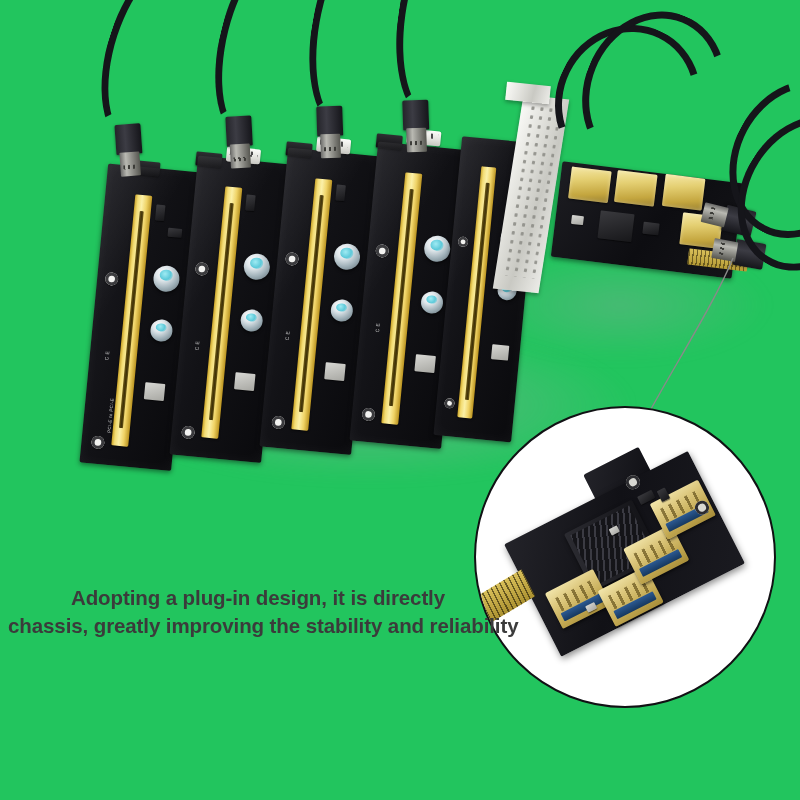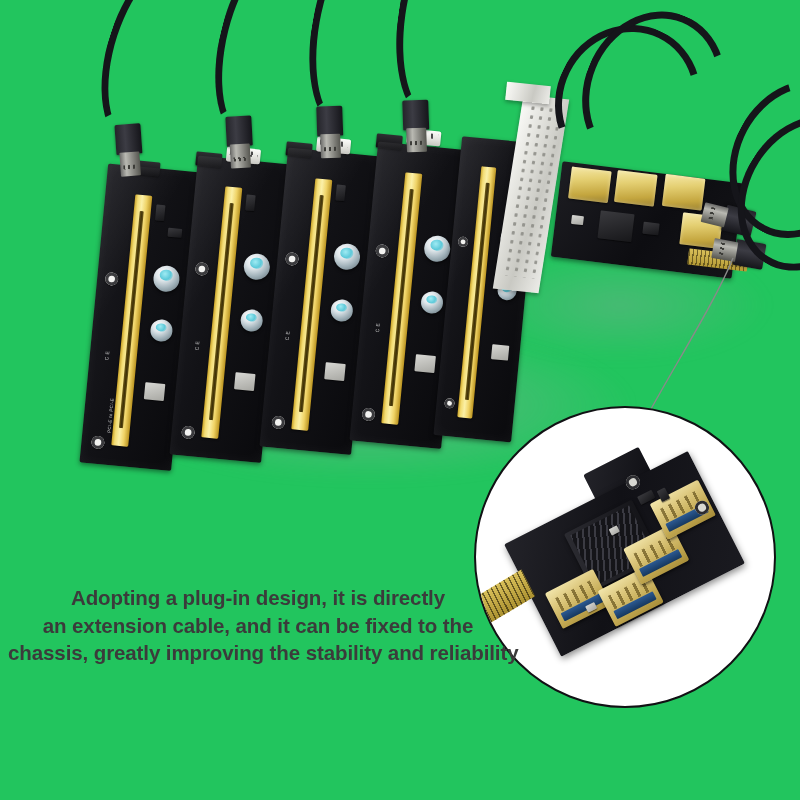--- a/index.html
+++ b/index.html
@@ -498,17 +498,16 @@
         <div class="smd" style="left:160px; top:22px; width:9px; height:12px;"></div>
         <div class="smd light" style="left:44px; top:92px; width:10px; height:7px;"></div>
         <div class="smd light" style="left:100px; top:34px; width:9px; height:7px;"></div>
       </div>
       <div class="inset-fingers"></div>
     </div>
   </div>
 
   <div class="caption">
     <span class="ln">Adopting a plug-in design, it is directly</span>
-    <span class="ln">an extension cable, and it can be fixed to the</span>
     <span class="ln">chassis, greatly improving the stability and reliability</span>
   </div>
 
 </div>
 
 </body></html>

